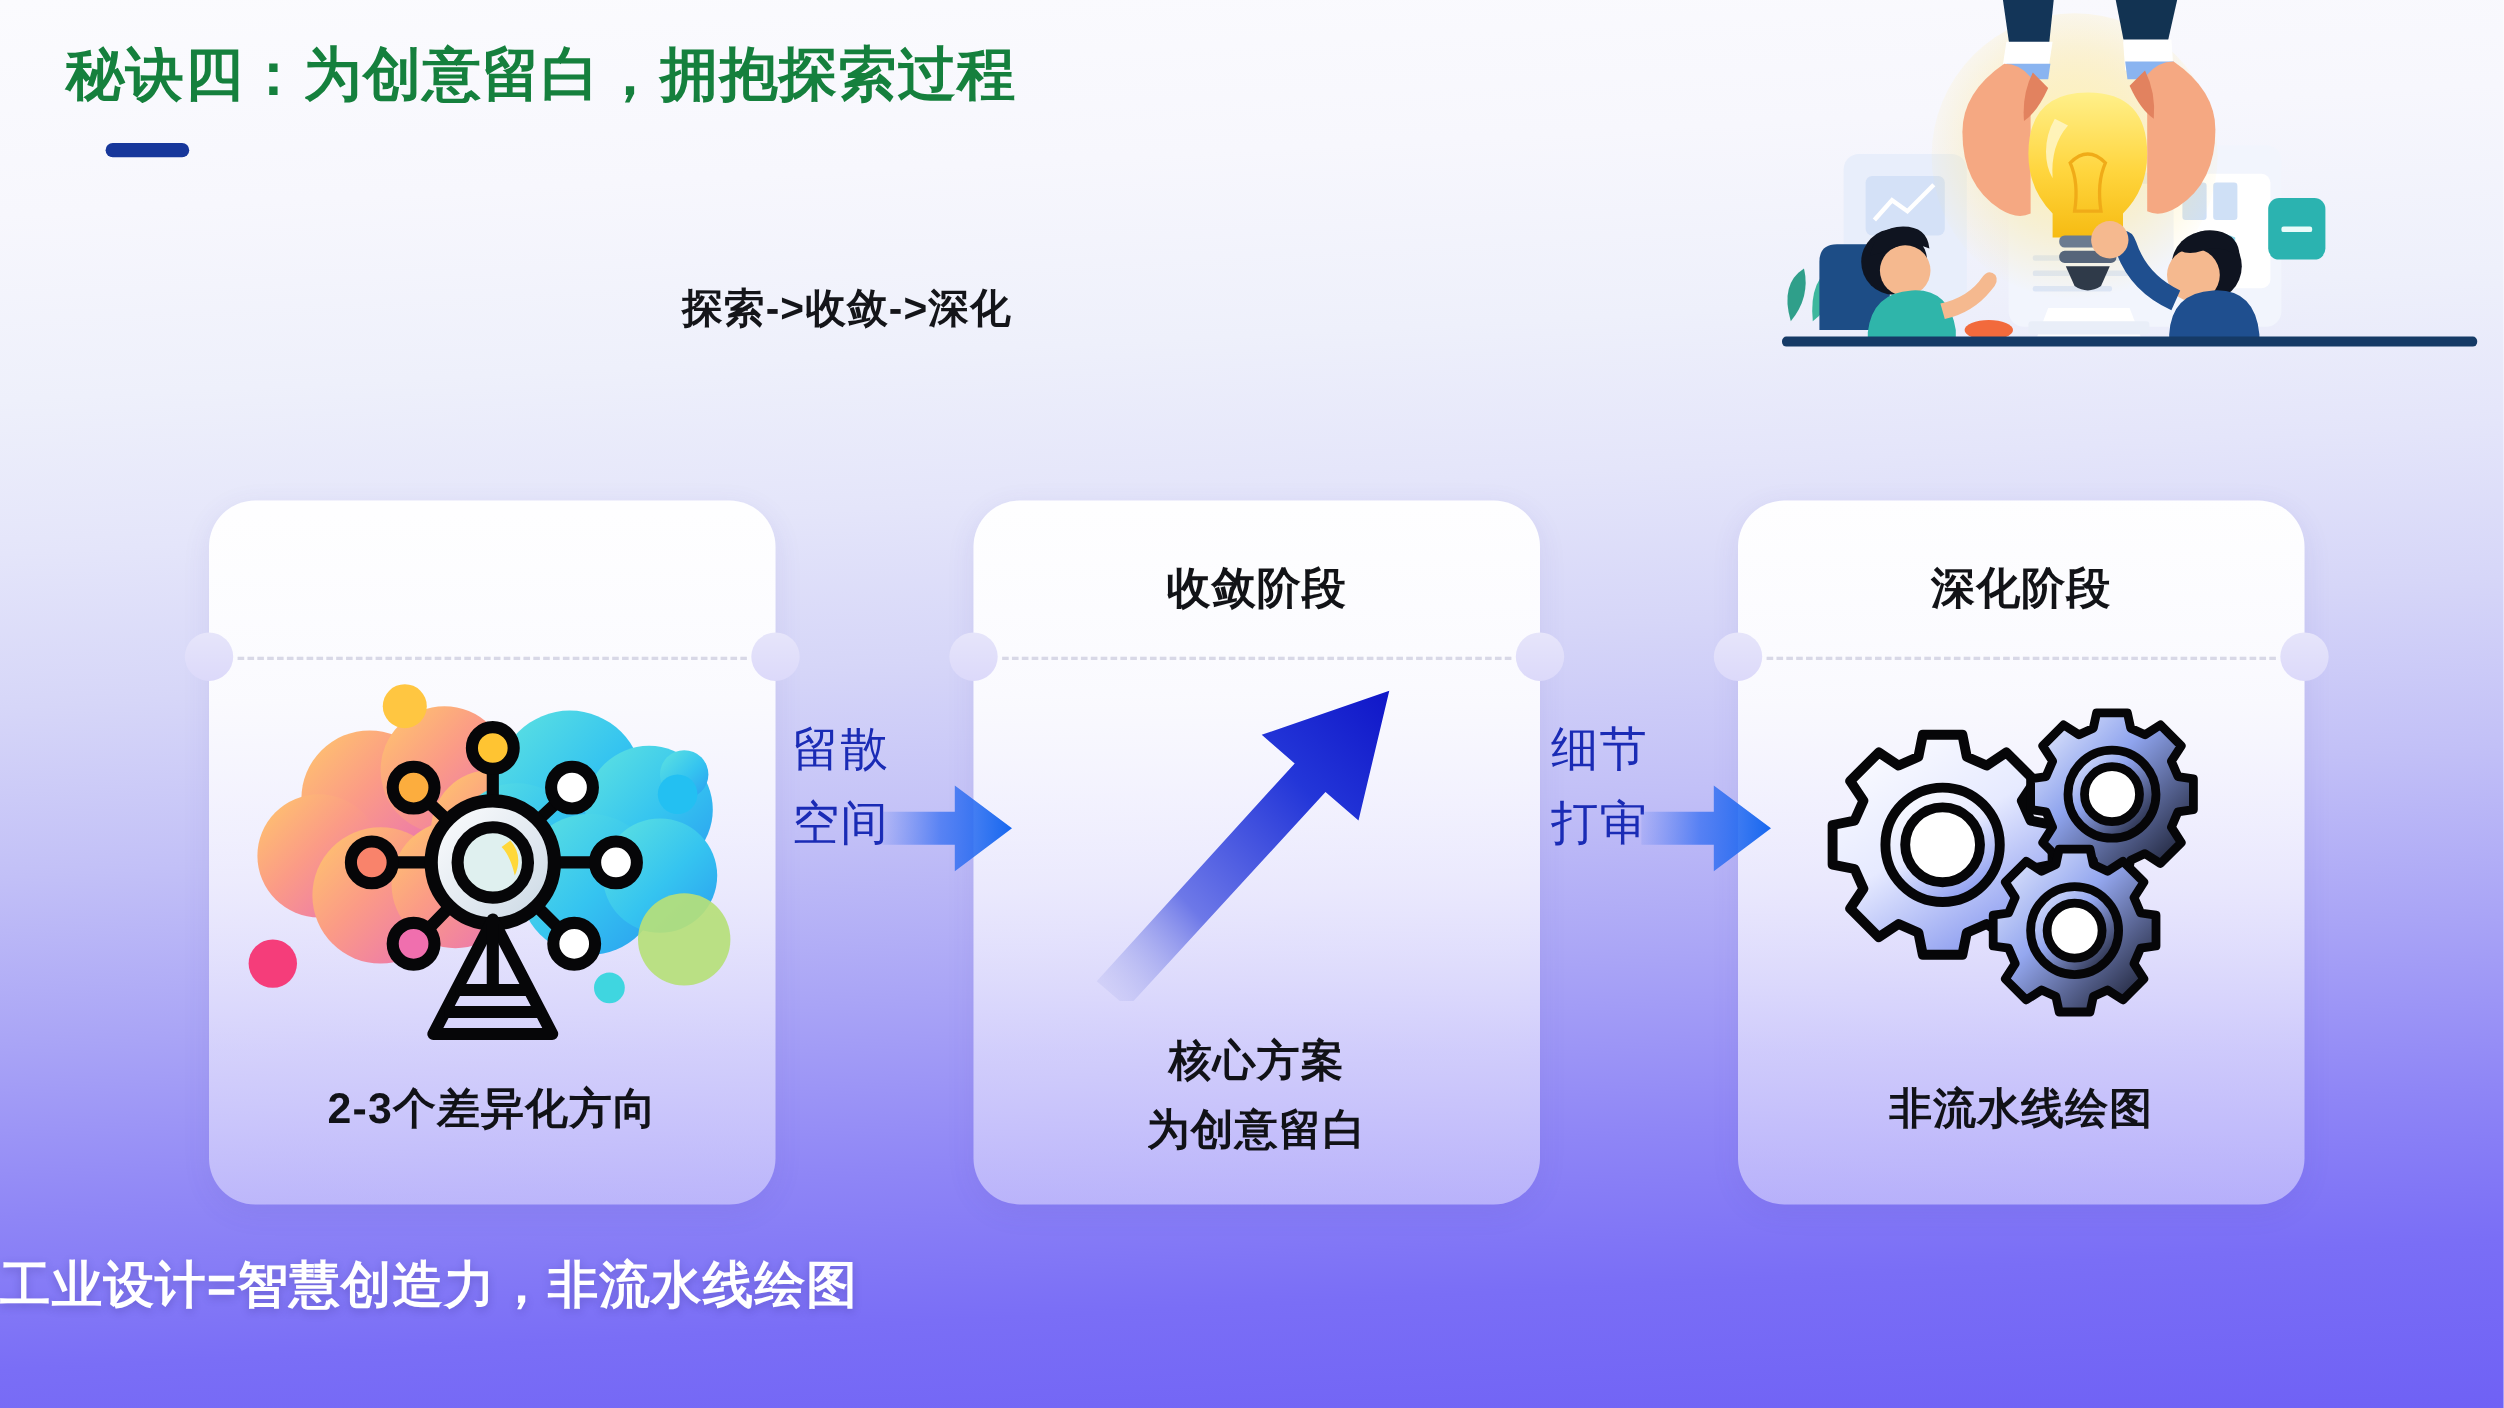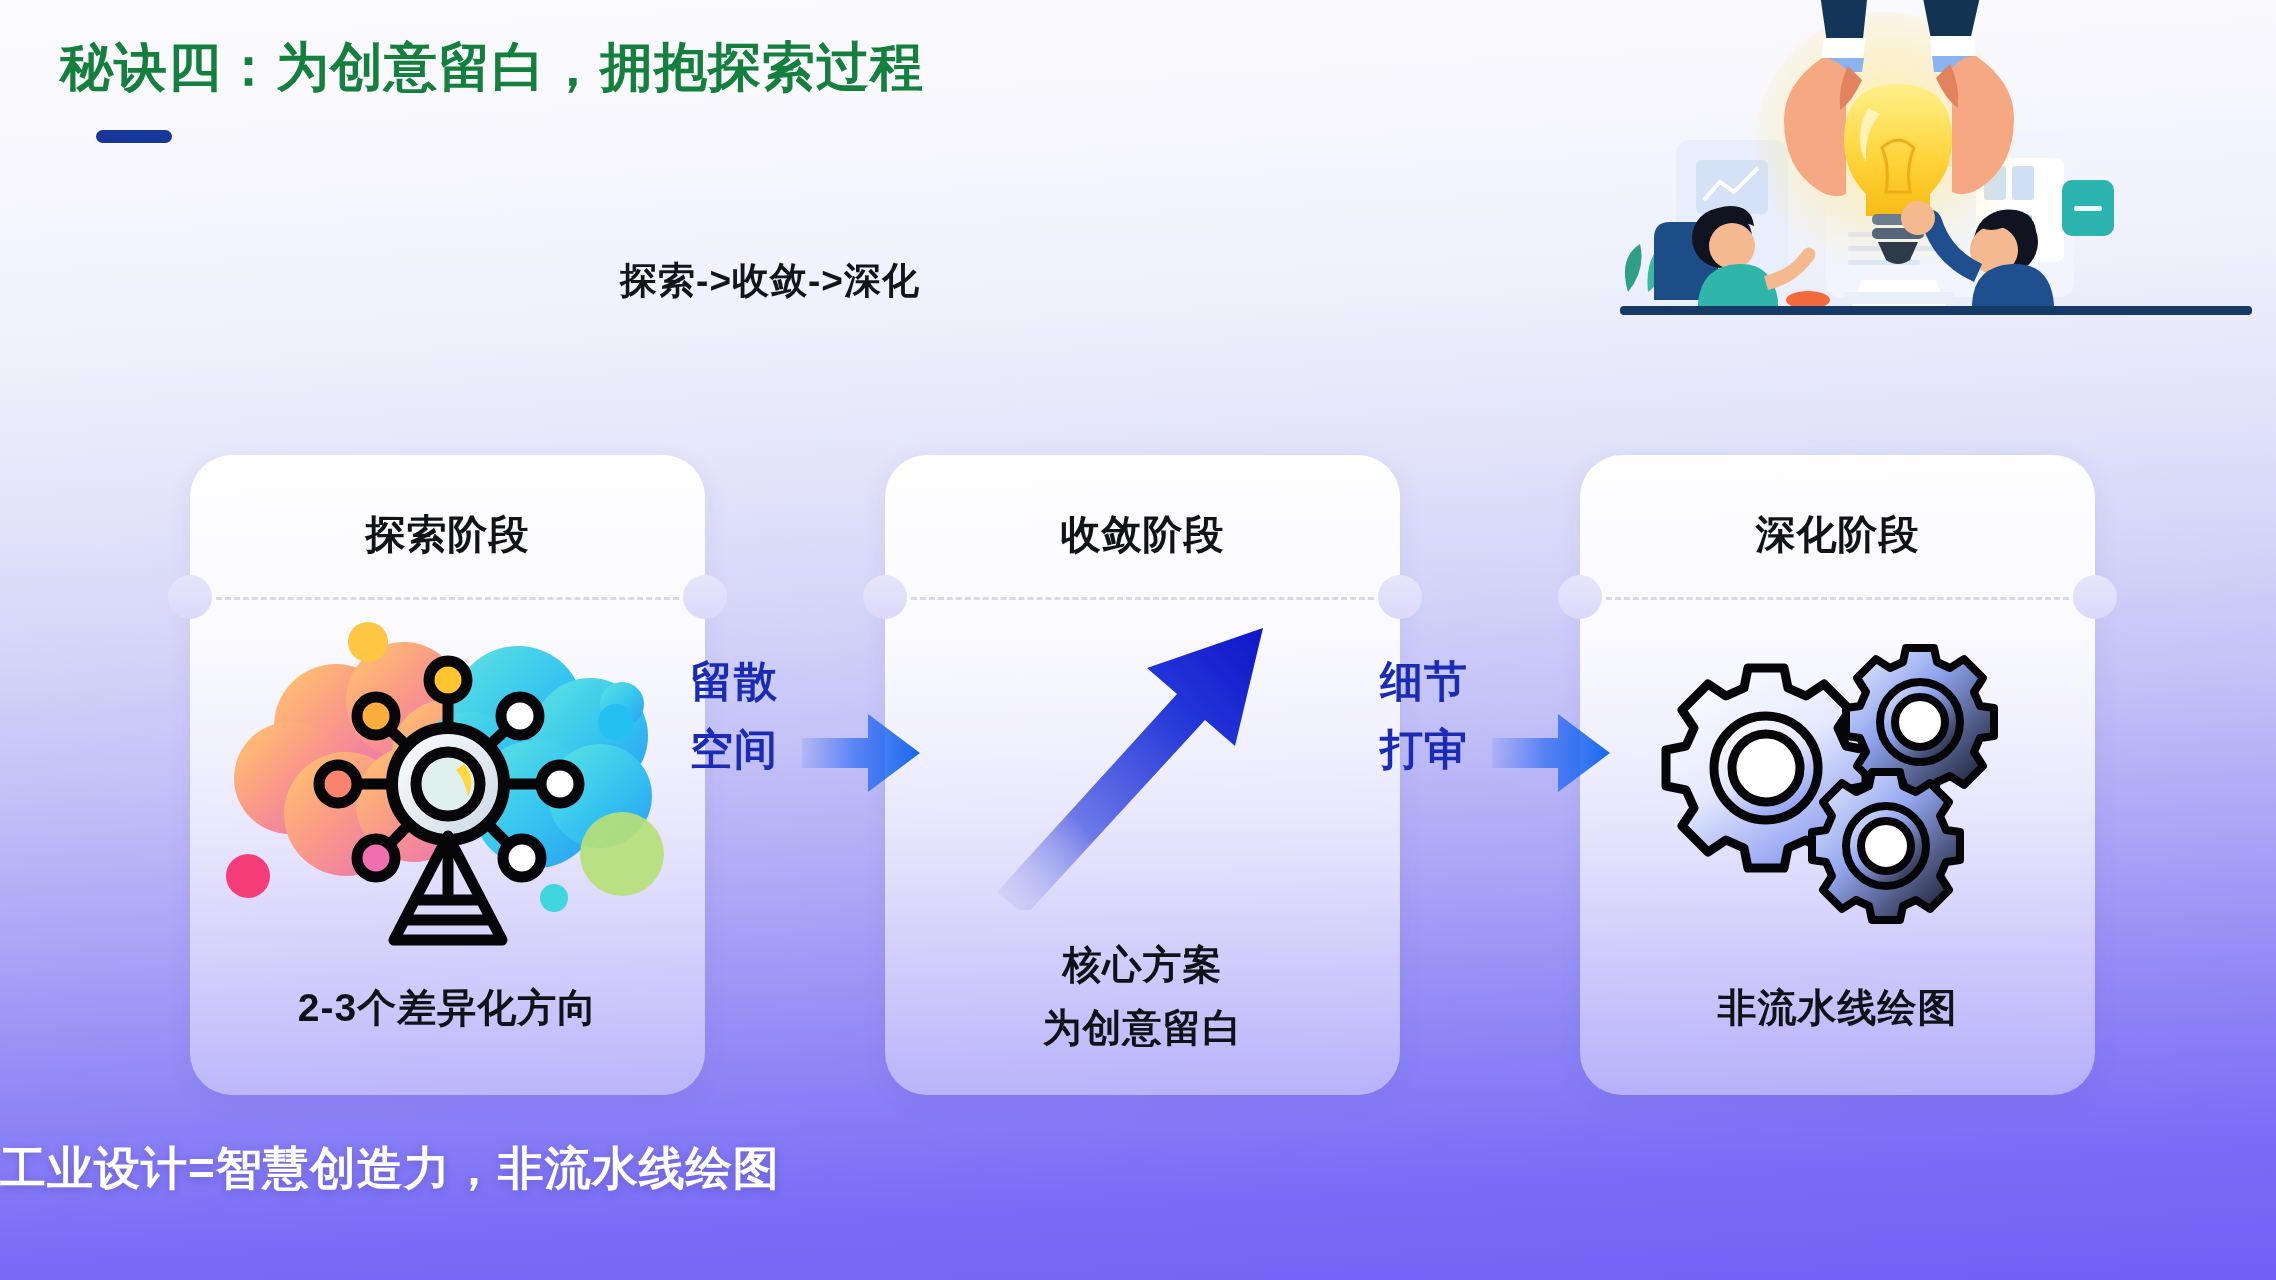--- a/index.html
+++ b/index.html
@@ -81,21 +81,21 @@
   .art-1 { top:8px; width:460px; height:340px; }
   .art-2 { top:10px; width:360px; height:300px; }
   .art-3 { top:18px; width:400px; height:330px; }
 
   
   .conn { position:absolute; width:230px; height:240px; top:648px; }
   .conn-1 { left:690px; }
   .conn-2 { left:1380px; }
   .conn-text {
     position:absolute; left:0; top:0; width:118px;
-    text-align:left; font-size:43px; font-weight:bold;
+    text-align:right; font-size:43px; font-weight:normal;
     color:#1a2bb5; line-height:1.58; letter-spacing:1px;
   }
   .conn-arrow { position:absolute; left:112px; top:62px; width:118px; height:86px; }
 
   
   .footer {
     position:absolute; left:0; right:0; top:1138px; 
     font-size:46px; font-weight:bold; color:#ffffff; letter-spacing:1px;
     text-shadow:0 2px 8px rgba(40,30,120,0.25);
   }
@@ -181,21 +181,20 @@
       <circle cx="322" cy="226" r="17" fill="#f5b98f"></circle>
 
       <path d="M266 288 l74 0 l10 26 l-94 0z" fill="#ffffff"></path>
       <rect x="248" y="300" width="110" height="12" rx="3" fill="#e9eef8"></rect>
       <ellipse cx="212" cy="308" rx="22" ry="9" fill="#f26a3c"></ellipse>
       <rect x="24" y="314" width="632" height="9" rx="4" fill="#153a66"></rect>
     </svg>
   </div>
 
   <div class="card card-1">
-    <div class="card-head">探索阶段</div>
     <div class="divider"></div>
     <div class="notch notch-l"></div>
     <div class="notch notch-r"></div>
     <div class="card-body">
       <div class="art art-1">
         <svg viewBox="0 0 460 340" width="460" height="340">
           <defs>
             <linearGradient id="cl-warm" x1="0" y1="0" x2="1" y2="1">
               <stop offset="0%" stop-color="#ffc96b"></stop>
               <stop offset="45%" stop-color="#fb9b86"></stop>

